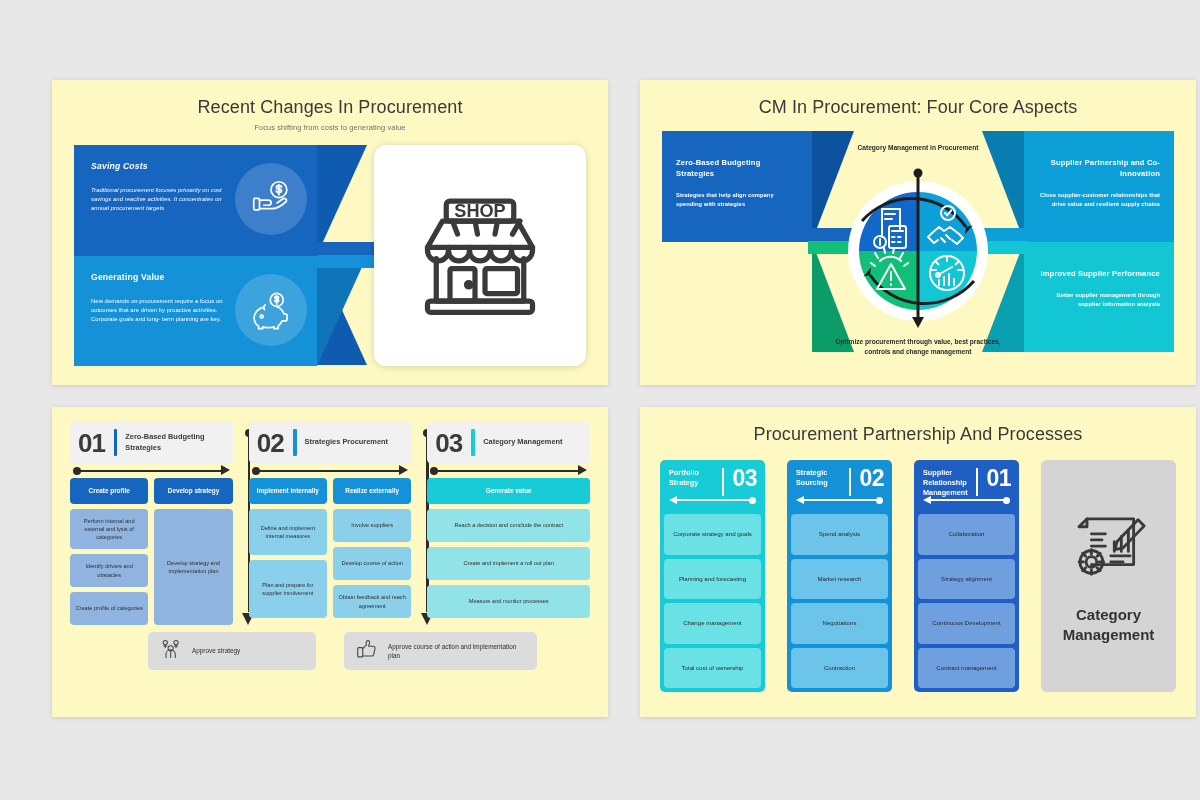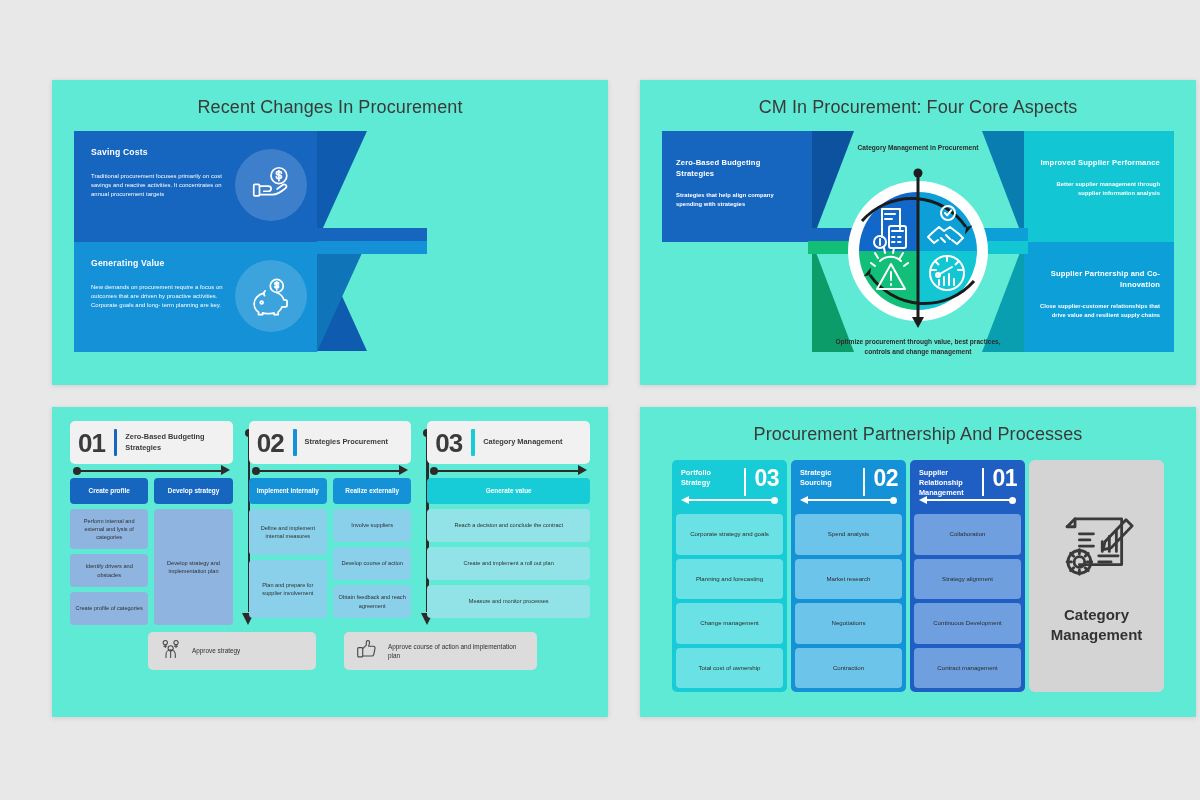--- a/index.html
+++ b/index.html
@@ -13,21 +13,21 @@
     position: relative;
     width: 1200px; height: 800px;
     display: grid;
     grid-template-columns: 556px 556px;
     grid-template-rows: 305px 310px;
     column-gap: 32px;
     row-gap: 22px;
     padding: 80px 22px 0 52px;
   }
   .slide {
-    background: #5eead4;
+    background: #fef9c3;
     box-shadow: 0 1px 5px rgba(0,0,0,.12);
     position: relative;
     overflow: hidden;
   }
   .s-title {
     text-align: center;
     font-size: 18px;
     color: #3a3a3a;
     font-weight: 400;
     letter-spacing: .1px;
@@ -43,21 +43,21 @@
 
   
   .s1-body { position: relative; margin-top: 13px; height: 225px; }
   .s1-left {
     position: absolute; left: 22px; top: 0; width: 243px; height: 221px;
   }
   .s1-half {
     position: relative; width: 100%; height: 110.5px;
     padding: 16px 80px 0 17px; color: #fff;
   }
-  .s1-half.top { background: #1666c0; }
+  .s1-half.top { background: #1666c0; font-style: italic; }
   .s1-half.bot { background: #1591d7; }
   .s1-h-title { font-size: 8.6px; font-weight: bold; letter-spacing: .2px; }
   .s1-h-text { font-size: 5.9px; line-height: 1.55; margin-top: 15px; letter-spacing: .05px; }
   .s1-circle {
     position: absolute; right: 10px; top: 18px;
     width: 72px; height: 72px; border-radius: 50%;
     background: rgba(255,255,255,.17);
     display: flex; align-items: center; justify-content: center;
   }
   .s1-wedge {
@@ -162,21 +162,21 @@
   .s3-sep .sb { position:absolute; left:-2.5px; bottom:0; width:0; height:0;
     border-left: 6.5px solid transparent; border-right: 6.5px solid transparent; border-top: 12px solid #2b2b2b;}
   .s3-footers { display:flex; gap: 28px; margin-top: 7px; padding-left: 78px; }
   .s3-footer {
     background: #dcdcdc; border-radius: 5px; display: flex; align-items: center;
     gap: 10px; padding: 7px 12px; min-height: 30px;
   }
   .s3-footer-label { font-size: 6.4px; color: #2f2f2f; line-height: 1.45; }
 
   
-  .s4-body { position: relative; margin-top: 15px; height: 232px; padding: 0 32px; display: flex; gap: 4px; }
+  .s4-body { position: relative; margin-top: 15px; height: 232px; padding: 0 20px; display: flex; gap: 22px; }
   .s4-col { flex: 1; display: flex; flex-direction: column; }
   .s4-head { position: relative; height: 50px; padding: 8px 8px 0 9px; color: #fff; display:flex; align-items:flex-start; }
   .s4-head-label { font-size: 7.3px; font-weight: bold; line-height: 1.4; flex: 1; }
   .s4-head-num { font-size: 23px; font-weight: bold; line-height: .95; letter-spacing: -.5px; }
   .s4-head-pipe { width: 2.5px; height: 28px; background: #fff; margin: 0 8px 0 4px; }
   .s4-arrow { position: absolute; left: 9px; right: 9px; bottom: 6px; height: 8px; }
   .s4-arrow .ln { position:absolute; left:7px; right:4px; top:3px; height:2px; background:#fff; }
   .s4-arrow .dt { position:absolute; right:0; top:0.5px; width:7px; height:7px; border-radius:50%; background:#fff; }
   .s4-arrow .hd { position:absolute; left:0; top:0; width:0; height:0;
     border-top: 4px solid transparent; border-bottom: 4px solid transparent; border-right: 8px solid #fff; }
@@ -193,20 +193,21 @@
     font-size: 15px; font-weight: bold; color: #333; text-align: center; line-height: 1.35;
   }
 </style>
 </head>
 <body>
 
 <div class="board">
 
   <div class="slide">
     <div class="s-title">Recent Changes In Procurement</div>
+    <div class="s-sub">Focus shifting from costs to generating  value</div>
 
     <div class="s1-body">
       <div class="s1-wedge"></div>
       <div class="s1-wedge2"></div>
 
       <div class="s1-left">
         <div class="s1-half top">
           <div class="s1-h-title">Saving Costs</div>
           <div class="s1-h-text">Traditional  procurement  focuses primarily  on cost savings and reactive activities. It concentrates on annual procurement  targets</div>
           <div class="s1-circle">
@@ -231,47 +232,61 @@
               <path d="M23 31.5c-1.5-2-1.2-5 .8-6.6"></path>
             </svg>
           </div>
         </div>
       </div>
 
       <div class="s1-connector">
           <div class="a"></div>
         </div>
 
+      <div class="s1-shop">
+        <svg width="150" height="150" viewBox="0 0 120 120" fill="none" stroke="#3a3a3a" stroke-width="4.2" stroke-linecap="round" stroke-linejoin="round">
+          <rect x="33" y="16" width="54" height="16" rx="3"></rect>
+          <text x="60" y="29" font-family="Liberation Sans, sans-serif" font-size="14.5" font-weight="bold" fill="#3a3a3a" stroke="none" text-anchor="middle">SHOP</text>
+          <path d="M30 32h60l12 21H18z"></path>
+          <path d="M18 53v2.5a8.4 8.4 0 0 0 16.8 0V53M34.8 53v2.5a8.4 8.4 0 0 0 16.8 0V53M51.6 53v2.5a8.4 8.4 0 0 0 16.8 0V53M68.4 53v2.5a8.4 8.4 0 0 0 16.8 0V53M85.2 53v2.5a8.4 8.4 0 0 0 16.8 0V53"></path>
+          <path d="M42 42.5 38 32M58 42.5 56 32M72 42.5 74 32M86 42.5 92 32"></path>
+          <path d="M25 62v34h70V62"></path>
+          <rect x="36" y="70" width="20" height="26" rx="1.5"></rect>
+          <rect x="64" y="70" width="26" height="20" rx="1.5"></rect>
+          <circle cx="51" cy="83" r="1.8" fill="#3a3a3a"></circle>
+          <rect x="18" y="96" width="84" height="9" rx="2.5"></rect>
+        </svg>
+      </div>
     </div>
   </div>
 
   <div class="slide">
     <div class="s-title">CM In Procurement: Four Core Aspects</div>
 
     <div class="s2-body">
       <div class="s2-arrowL"></div>
       <div class="s2-arrowL2"></div>
       <div class="s2-arrowR"></div>
       <div class="s2-arrowR2"></div>
 
       <div class="s2-col left">
         <div class="s2-cell c-blue">
           <div class="s2-c-title">Zero-Based Budgeting Strategies</div>
           <div class="s2-c-text">Strategies that help align company spending with strategies</div>
         </div>
       </div>
 
       <div class="s2-col right">
+        <div class="s2-cell c-cyan">
+          <div class="s2-c-title">Supplier Partnership and Co-Innovation</div>
+          <div class="s2-c-text">Close supplier-customer relationships  that drive value and resilient  supply chains</div>
+        </div>
         <div class="s2-cell c-teal">
           <div class="s2-c-title">Improved Supplier Performance</div>
           <div class="s2-c-text">Better supplier management through supplier information analysis</div>
-        </div>
-        <div class="s2-cell c-cyan">
-          <div class="s2-c-title">Supplier Partnership and Co-Innovation</div>
-          <div class="s2-c-text">Close supplier-customer relationships  that drive value and resilient  supply chains</div>
         </div>
       </div>
 
       <div class="s2-bar" style="left:168px">
         <div class="tp" style="background:#1666c0"></div>
           <div class="bt" style="background:#12bf79"></div>
       </div>
       <div class="s2-bar" style="right:168px">
         <div class="tp" style="background:#0c9fd8"></div>
           <div class="bt" style="background:#12c6d4"></div>

